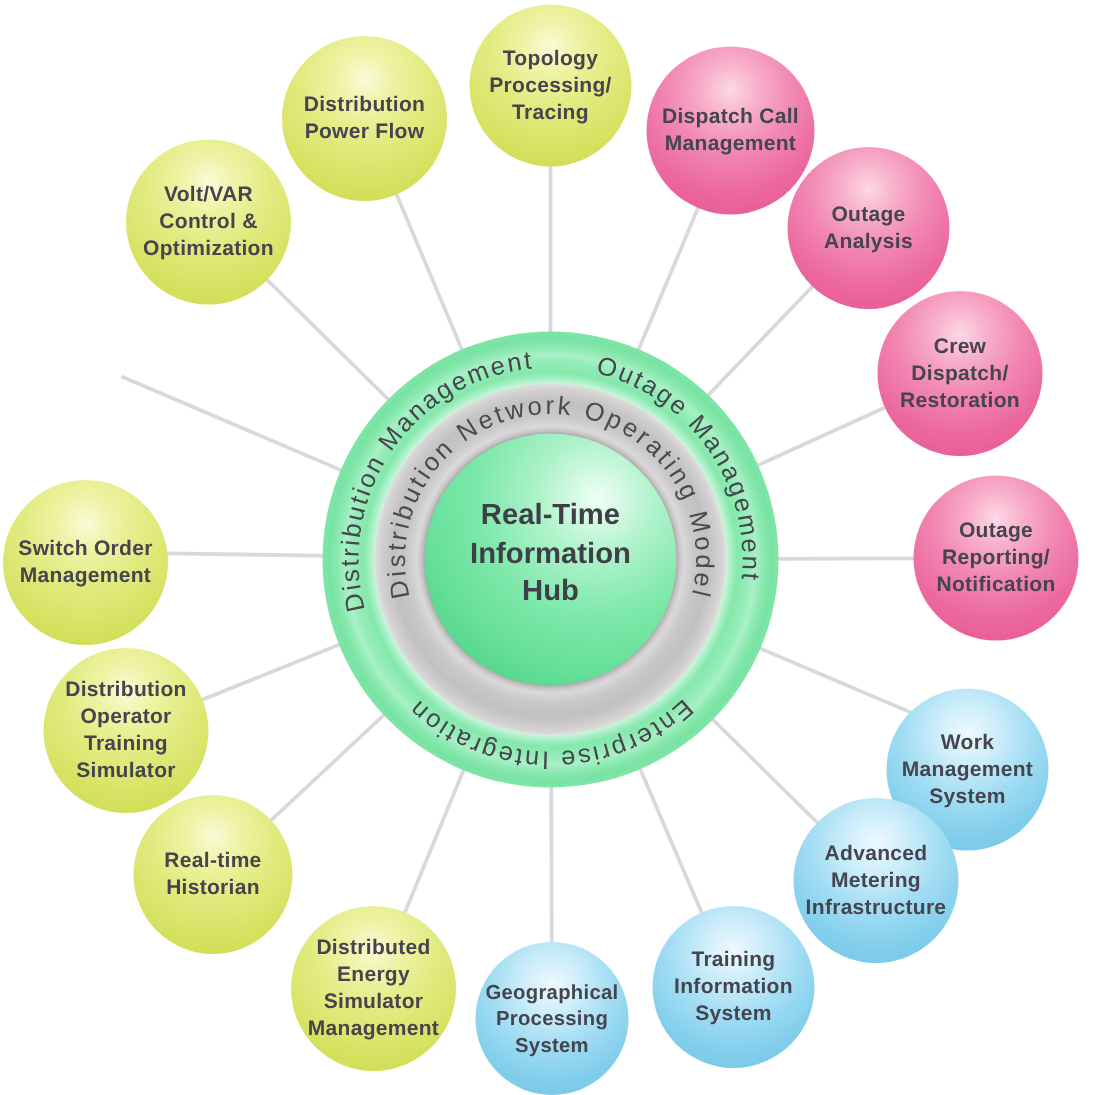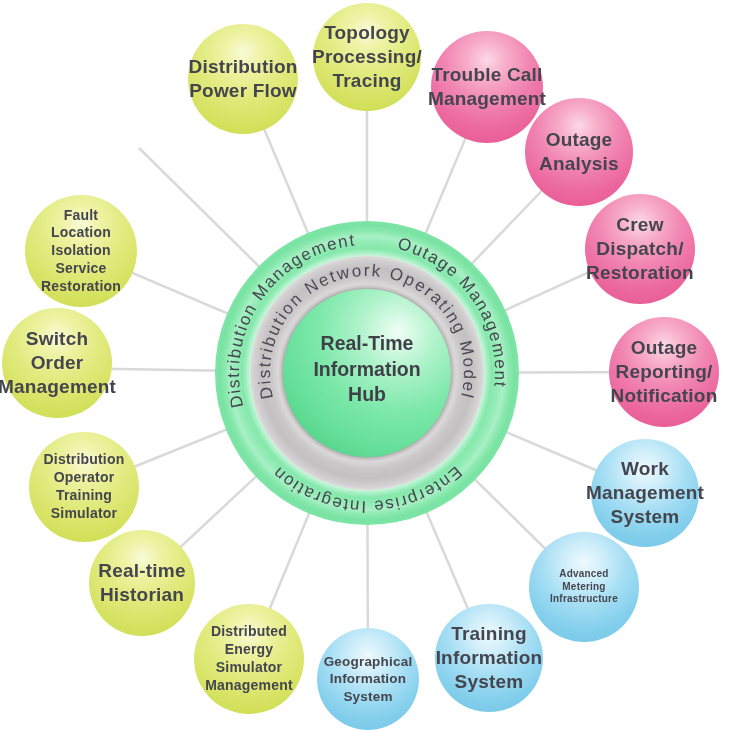--- a/index.html
+++ b/index.html
@@ -7,21 +7,21 @@
   .stage { position:relative; width:730px; height:730px; }
   .stage > svg { position:absolute; left:0; top:0; }
 
   .bubble {
     position:absolute; border-radius:50%;
     display:flex; align-items:center; justify-content:center;
     text-align:center;
   }
   .bubble-label {
     white-space:pre-line;
-    font-weight:bold; font-size:19px; line-height:1.27;
+    font-weight:bold; font-size:14px; line-height:1.27;
     color:#45454e; letter-spacing:0.2px;
   }
   .bubble-yellow {
     background: radial-gradient(circle at 50% 26%,
       #f9fbd8 0%, #eff3a6 18%, #e2eb81 42%, #d8e365 68%, #cedd52 88%, #c9d84e 100%);
   }
   .bubble-pink {
     background: radial-gradient(circle at 50% 26%,
       #fcd9e6 0%, #f8b0cb 18%, #f187b2 42%, #ec699f 68%, #e85b94 88%, #e7578f 100%);
   }
@@ -118,82 +118,80 @@
   <div class="hub-label">Real-Time
 Information
 Hub</div>
 
   <div class="bubble bubble-yellow" style="left:313px;top:3px;width:108px;height:108px">
     <span class="bubble-label">Topology
 Processing/
 Tracing</span>
   </div>
   <div class="bubble bubble-pink" style="left:431px;top:31px;width:112px;height:112px">
-    <span class="bubble-label">Trouble Call
+    <span class="bubble-label">Dispatch Call
 Management</span>
   </div>
   <div class="bubble bubble-pink" style="left:525px;top:98px;width:108px;height:108px">
     <span class="bubble-label">Outage
 Analysis</span>
   </div>
   <div class="bubble bubble-pink" style="left:585px;top:194px;width:110px;height:110px">
     <span class="bubble-label">Crew
 Dispatch/
 Restoration</span>
   </div>
   <div class="bubble bubble-pink" style="left:609px;top:317px;width:110px;height:110px">
     <span class="bubble-label">Outage
 Reporting/
 Notification</span>
   </div>
-  <div class="bubble bubble-blue" style="left:591px;top:439px;width:108px;height:108px">
+  <div class="bubble bubble-blue" style="left:591px;top:459px;width:108px;height:108px">
     <span class="bubble-label">Work
 Management
 System</span>
   </div>
   <div class="bubble bubble-blue" style="left:529px;top:532px;width:110px;height:110px">
-    <span class="bubble-label" style="font-size:10px">Advanced
+    <span class="bubble-label" style="font-size:14px">Advanced
 Metering
 Infrastructure</span>
   </div>
   <div class="bubble bubble-blue" style="left:435px;top:604px;width:108px;height:108px">
     <span class="bubble-label">Training
 Information
 System</span>
   </div>
   <div class="bubble bubble-blue" style="left:317px;top:628px;width:102px;height:102px">
     <span class="bubble-label" style="font-size:13.5px">Geographical
-Information
+Processing
 System</span>
   </div>
   <div class="bubble bubble-yellow" style="left:194px;top:604px;width:110px;height:110px">
     <span class="bubble-label" style="font-size:14px">Distributed
 Energy
 Simulator
 Management</span>
   </div>
   <div class="bubble bubble-yellow" style="left:89px;top:530px;width:106px;height:106px">
     <span class="bubble-label">Real-time
 Historian</span>
   </div>
   <div class="bubble bubble-yellow" style="left:29px;top:432px;width:110px;height:110px">
     <span class="bubble-label" style="font-size:14px">Distribution
 Operator
 Training
 Simulator</span>
   </div>
-  <div class="bubble bubble-yellow" style="left:2px;top:308px;width:110px;height:110px">
+  <div class="bubble bubble-yellow" style="left:2px;top:320px;width:110px;height:110px">
     <span class="bubble-label">Switch Order
 Management</span>
   </div>
-  <div class="bubble bubble-yellow" style="left:25px;top:195px;width:112px;height:112px">
-    <span class="bubble-label" style="font-size:14px">Fault
-Location
-Isolation
-Service
-Restoration</span>
+  <div class="bubble bubble-yellow" style="left:84px;top:93px;width:110px;height:110px">
+    <span class="bubble-label">Volt/VAR
+Control &amp;
+Optimization</span>
   </div>
   <div class="bubble bubble-yellow" style="left:188px;top:24px;width:110px;height:110px">
     <span class="bubble-label">Distribution
 Power Flow</span>
   </div>
 
 </div>
 
 </body></html>

